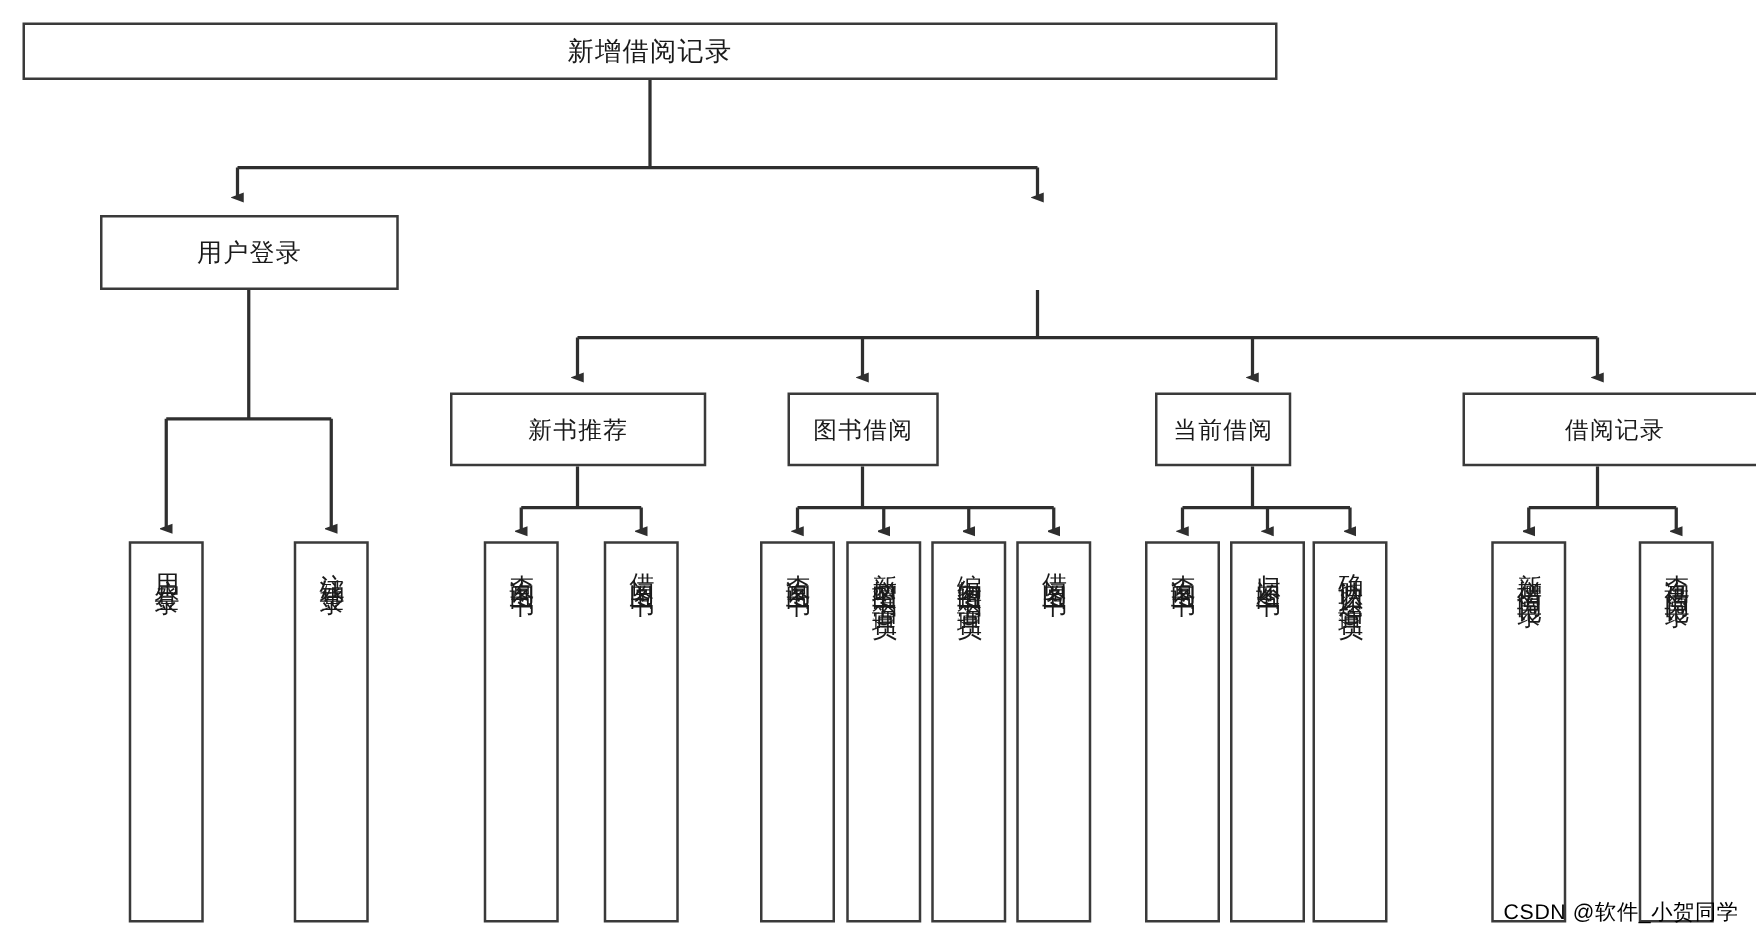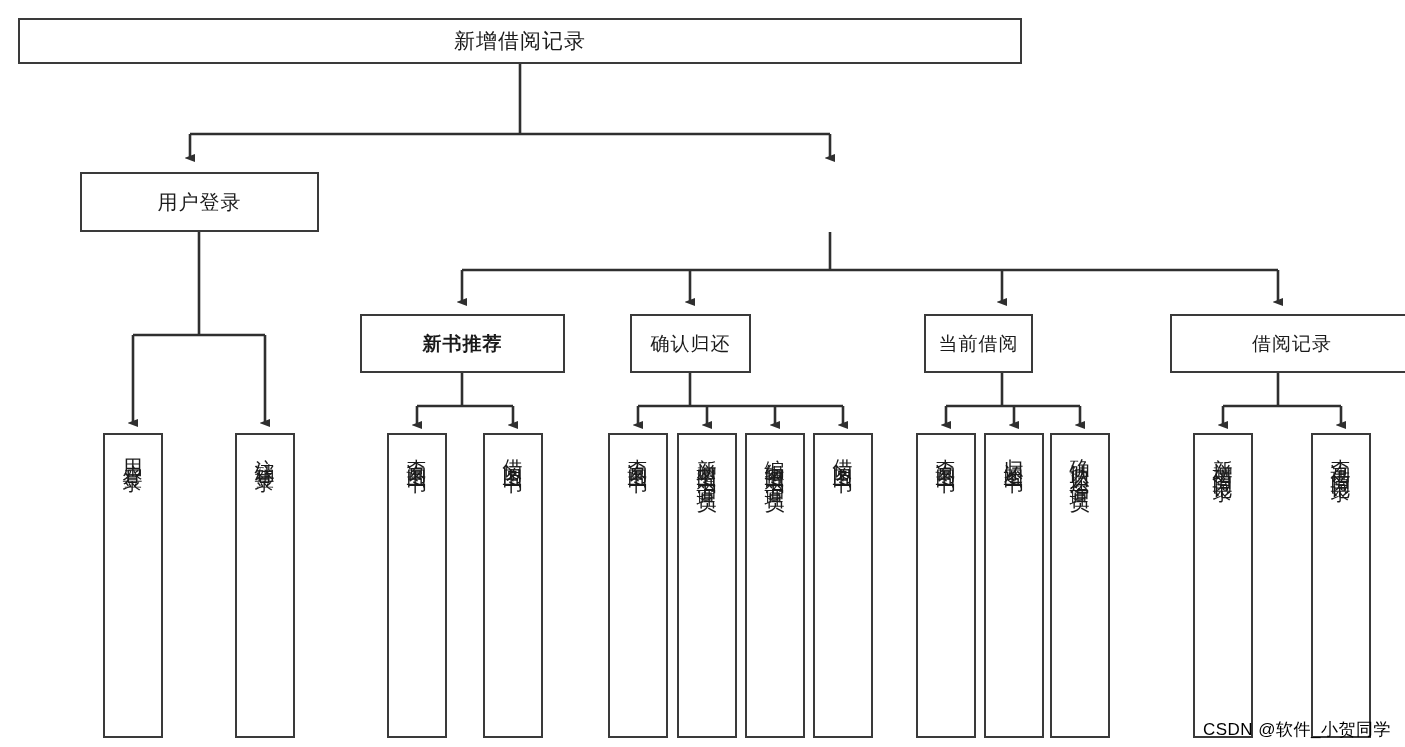--- a/index.html
+++ b/index.html
@@ -122,26 +122,26 @@
 
   <div class="node root" style="left:18px;top:18px;width:1004px;height:46px;">
     <span>新增借阅记录</span>
   </div>
 
   <div class="node l1" style="left:80px;top:172px;width:239px;height:60px;">
     <span>用户登录</span>
   </div>
 
 
-  <div class="node l2" style="left:360px;top:314px;width:205px;height:59px;font-weight:bold;">
+  <div class="node l2" style="left:360px;top:314px;width:205px;height:59px;">
     <span>新书推荐</span>
   </div>
 
   <div class="node l2" style="left:630px;top:314px;width:121px;height:59px;">
-    <span>确认归还</span>
+    <span>图书借阅</span>
   </div>
 
   <div class="node l2" style="left:924px;top:314px;width:109px;height:59px;">
     <span>当前借阅</span>
   </div>
 
   <div class="node l2" style="left:1170px;top:314px;width:244px;height:59px;">
     <span>借阅记录</span>
   </div>
 

